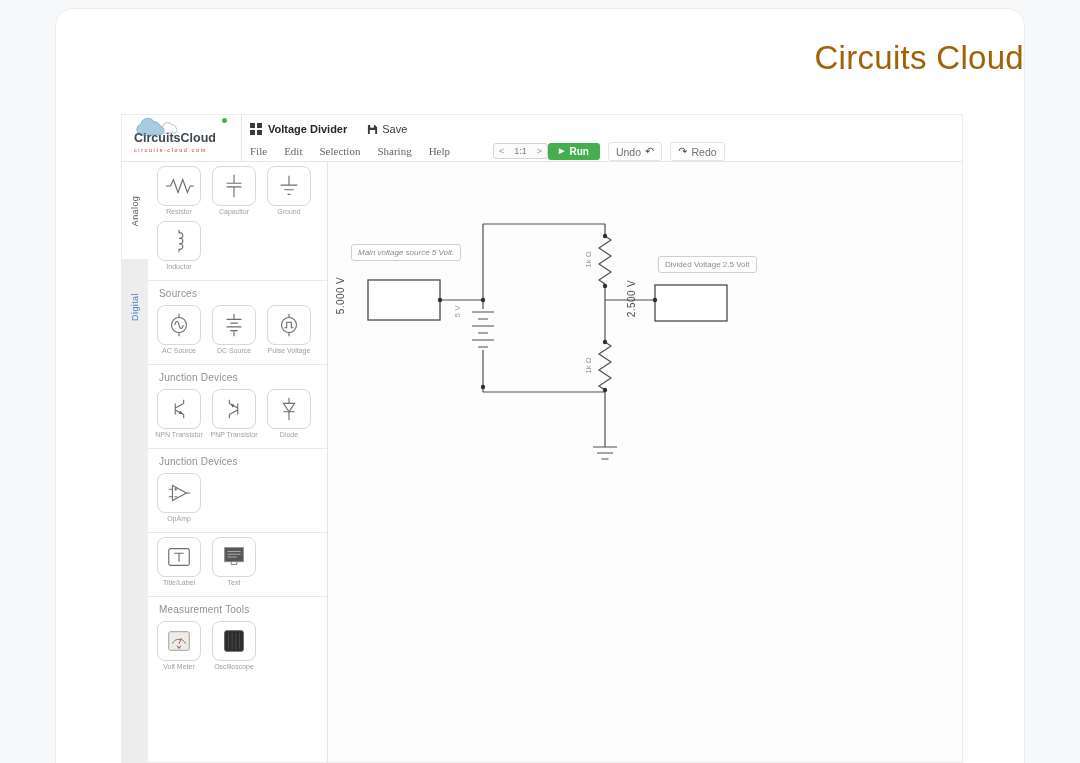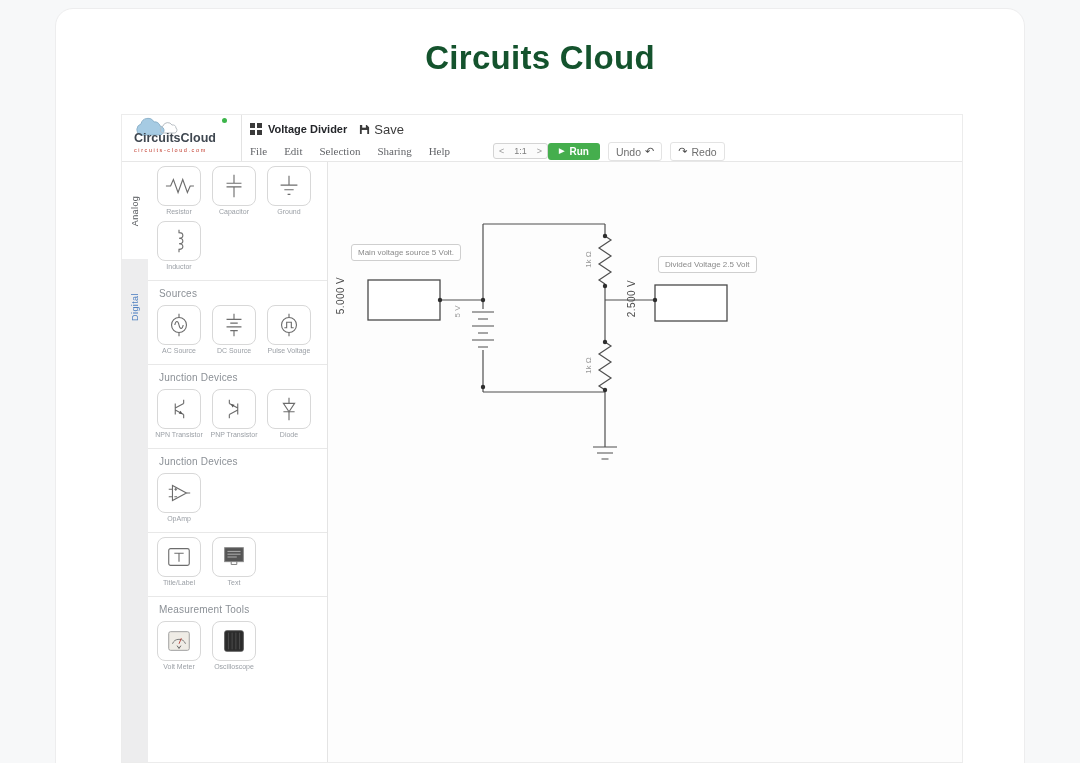--- a/index.html
+++ b/index.html
@@ -1,39 +1,39 @@
 <!DOCTYPE html>
 <html><head>
 <meta charset="utf-8">
 <style>
   * { margin:0; padding:0; box-sizing:border-box; }
   html,body { width:1080px; height:763px; overflow:hidden; background:#f7f8f9;
     font-family:"Liberation Sans", sans-serif; }
   .card { position:absolute; left:55px; top:8px; width:970px; height:790px;
     background:#fff; border:1px solid #ededee; border-radius:18px; }
-  .page-title { position:absolute; top:30px; left:0; width:100%; text-align:center;
-    font-size:33px; font-weight:bold; color:#14532d; letter-spacing:.3px; }
+  .page-title { position:absolute; top:30px; left:0; width:100%; text-align:right;
+    font-size:33px; font-weight:normal; color:#a16207; letter-spacing:.3px; }
 
   .app { position:absolute; left:65px; top:105px; width:842px; height:649px;
     background:#fff; border:1px solid #ececec; }
 
   
   .topbar { height:47px; border-bottom:1px solid #e7e7e7; display:flex; background:#fff; }
   .logo { width:120px; position:relative; border-right:1px solid #e3e3e3; cursor:pointer; }
   .logo svg.cloud { position:absolute; left:8px; top:1px; }
   .logo .brand { position:absolute; left:12px; top:16px; font-size:12.5px; font-weight:bold; color:#3f4750; }
   .logo .tagline { position:absolute; left:12px; top:32px; font-size:5.5px; color:#c0392b; letter-spacing:1.6px; white-space:nowrap; }
   .logo .green-dot { position:absolute; left:100px; top:3px; width:5px; height:5px; border-radius:50%; background:#3cb54a; }
 
   .topbar-main { flex:1; padding:5px 0 0 8px; }
   .row1 { display:flex; align-items:center; height:18px; }
   .grid-ico { display:inline-flex; margin-right:6px; }
   .proj-title { font-size:11px; font-weight:bold; color:#24262a; }
-  .save-btn { display:flex; align-items:center; gap:4px; font-size:13px; color:#3c3c3c;
-    margin-left:12px; cursor:pointer; }
+  .save-btn { display:flex; align-items:center; gap:4px; font-size:11px; color:#3c3c3c;
+    margin-left:20px; cursor:pointer; }
   .row2 { display:flex; align-items:center; height:20px; margin-top:3px; }
   .menu-item { font-size:11px; color:#636569; margin-right:17px; cursor:pointer;font-family:Liberation Serif, serif; }
   .zoom-group { margin-left:26px; display:inline-flex; align-items:center;
     border:1px solid #d4d4d4; border-radius:3px; background:#fbfbfb; height:16px; }
   .zoom-group span { padding:1px 5px; font-size:9px; color:#9b9b9b; cursor:pointer; }
   .zoom-group .zoom-level { color:#7d7d7d; cursor:default; }
   .run-btn { margin-left:0; background:#45ae4d; color:#fff; font-size:10px; font-weight:bold;
     border-radius:3px; padding:3px 11px; display:inline-flex; gap:5px; align-items:center; cursor:pointer; }
   .run-btn .play { font-size:7px; }
   .hist-btn { margin-left:8px; display:inline-flex; gap:4px; align-items:flex-end; font-size:10.5px;
@@ -60,21 +60,21 @@
   .ibox { width:44px; height:40px; border:1px solid #d8d8d8; border-radius:8px; background:#fff;
     display:flex; align-items:center; justify-content:center; }
   .ibox svg { width:30px; height:28px; }
   .ilabel { font-size:7px; color:#9a9fa5; margin-top:2px; text-align:center; line-height:1.15; }
 
   .canvas { flex:1; position:relative; background:#fdfdfd; border-left:1px solid #e4e4e4; }
   svg.circuit { position:absolute; left:0; top:0; }
 
   .ann { position:absolute; font-size:8px; color:#8a8a8a; background:#fff;
     border:1px solid #cfcfcf; border-radius:3px; padding:3px 6px; white-space:nowrap; cursor:pointer; }
-  .ann-main { left:23px; top:82px; }
+  .ann-main { left:23px; top:82px;font-style:italic; }
   .ann-divided { left:330px; top:94px; }
 
   .vread { position:absolute; transform:rotate(-90deg); white-space:nowrap; text-align:center; }
   .vr-meter { font-size:10px; color:#4a4a4a; letter-spacing:.4px; width:60px; }
   .vr-part { font-size:8px; color:#9a9a9a; width:30px; }
   .vr-source  { left:-18px; top:128px; }
   .vr-divided { left:273px; top:131px; }
   .vr-battery { left:114px; top:145px; }
   .vr-r1 { left:245px; top:93px; }
   .vr-r2 { left:245px; top:199px; }

